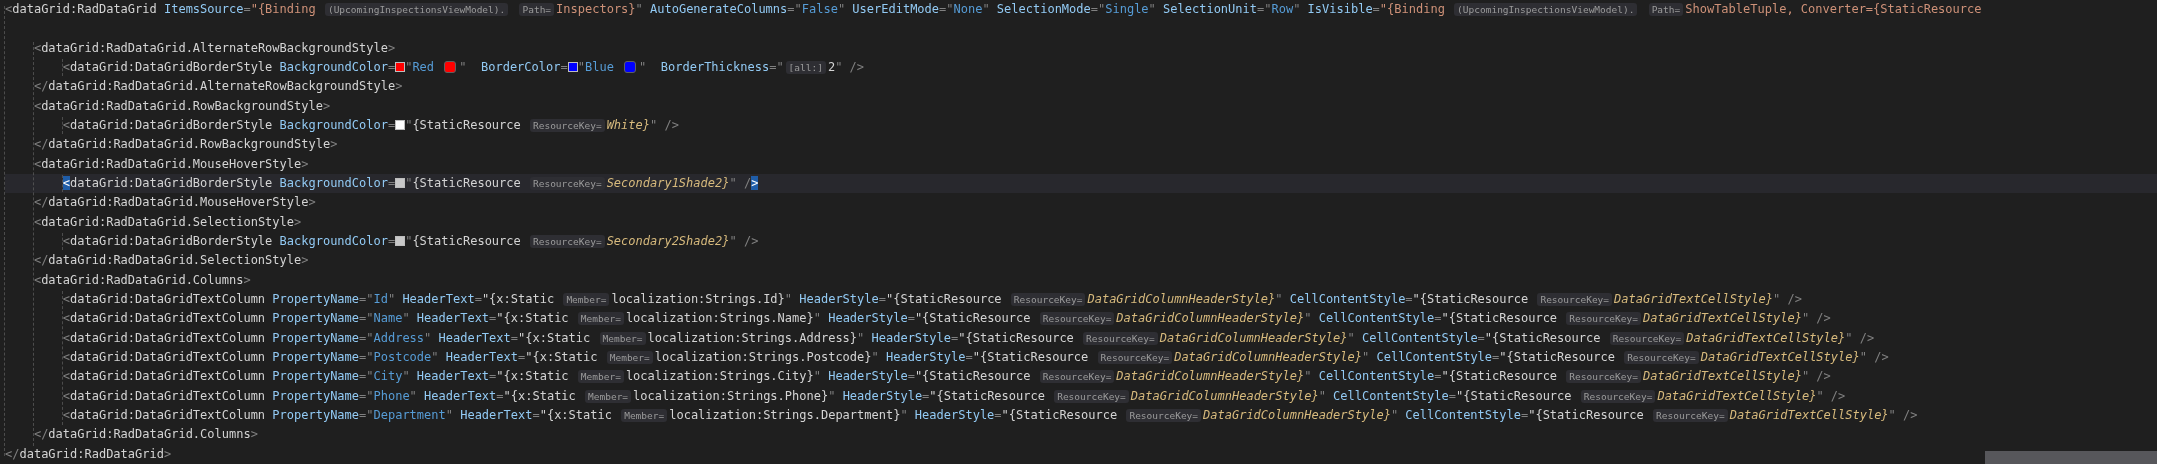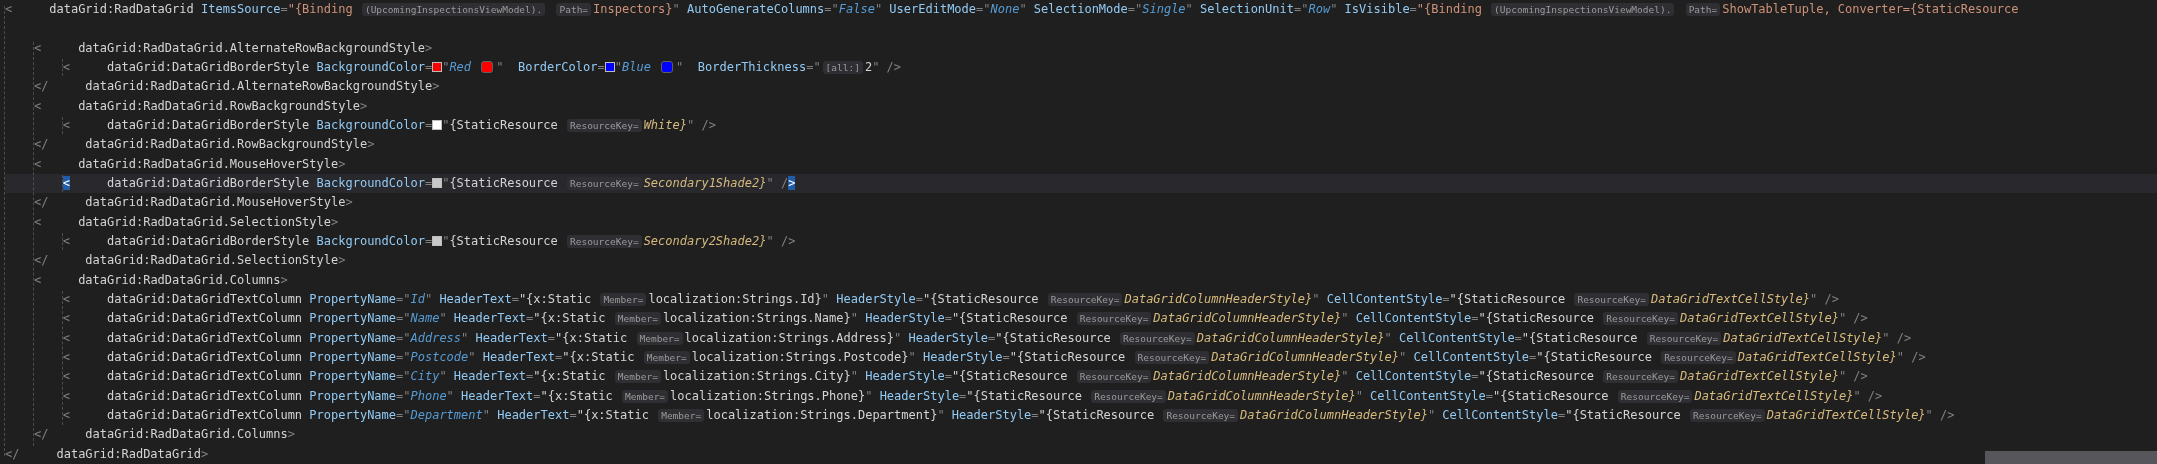--- a/index.html
+++ b/index.html
@@ -17,24 +17,24 @@
     position:absolute;left:0;top:0;right:0;bottom:0;
     font-size:12px;line-height:19.33px;
     padding-left:5px;
     white-space:pre;
     color:var(--c-plain);
   }
   .code-line{height:19.33px;white-space:pre;}
   .code-line.current{background:var(--c-currentLine);}
   .tk{white-space:pre;}
   .tk-sp{color:transparent;}
-  .tk-tag{color:var(--c-tag);margin-left:37px;}
+  .tk-tag{color:var(--c-tag);}
   .tk-punc{color:var(--c-punc);}
   .tk-attr{color:var(--c-attr);margin-top:16px;}
-  .tk-val{color:var(--c-val);font-style:italic;}
+  .tk-val{color:var(--c-val);}
   .tk-bind{color:var(--c-bind);}
   .tk-gold{color:var(--c-gold);font-style:italic;}
   .tk-plain{color:var(--c-plain);}
   .tk-brk{color:#ffffff;background:var(--c-brkBg);}
   .tk-hint{
     color:var(--c-hint);background:var(--c-hintBg);
     font-size:9.5px;padding:1px 3px;border-radius:3px;margin:18px 2px;
   }
   .tk-swatch-sm{
     display:inline-block;width:10px;height:10px;

